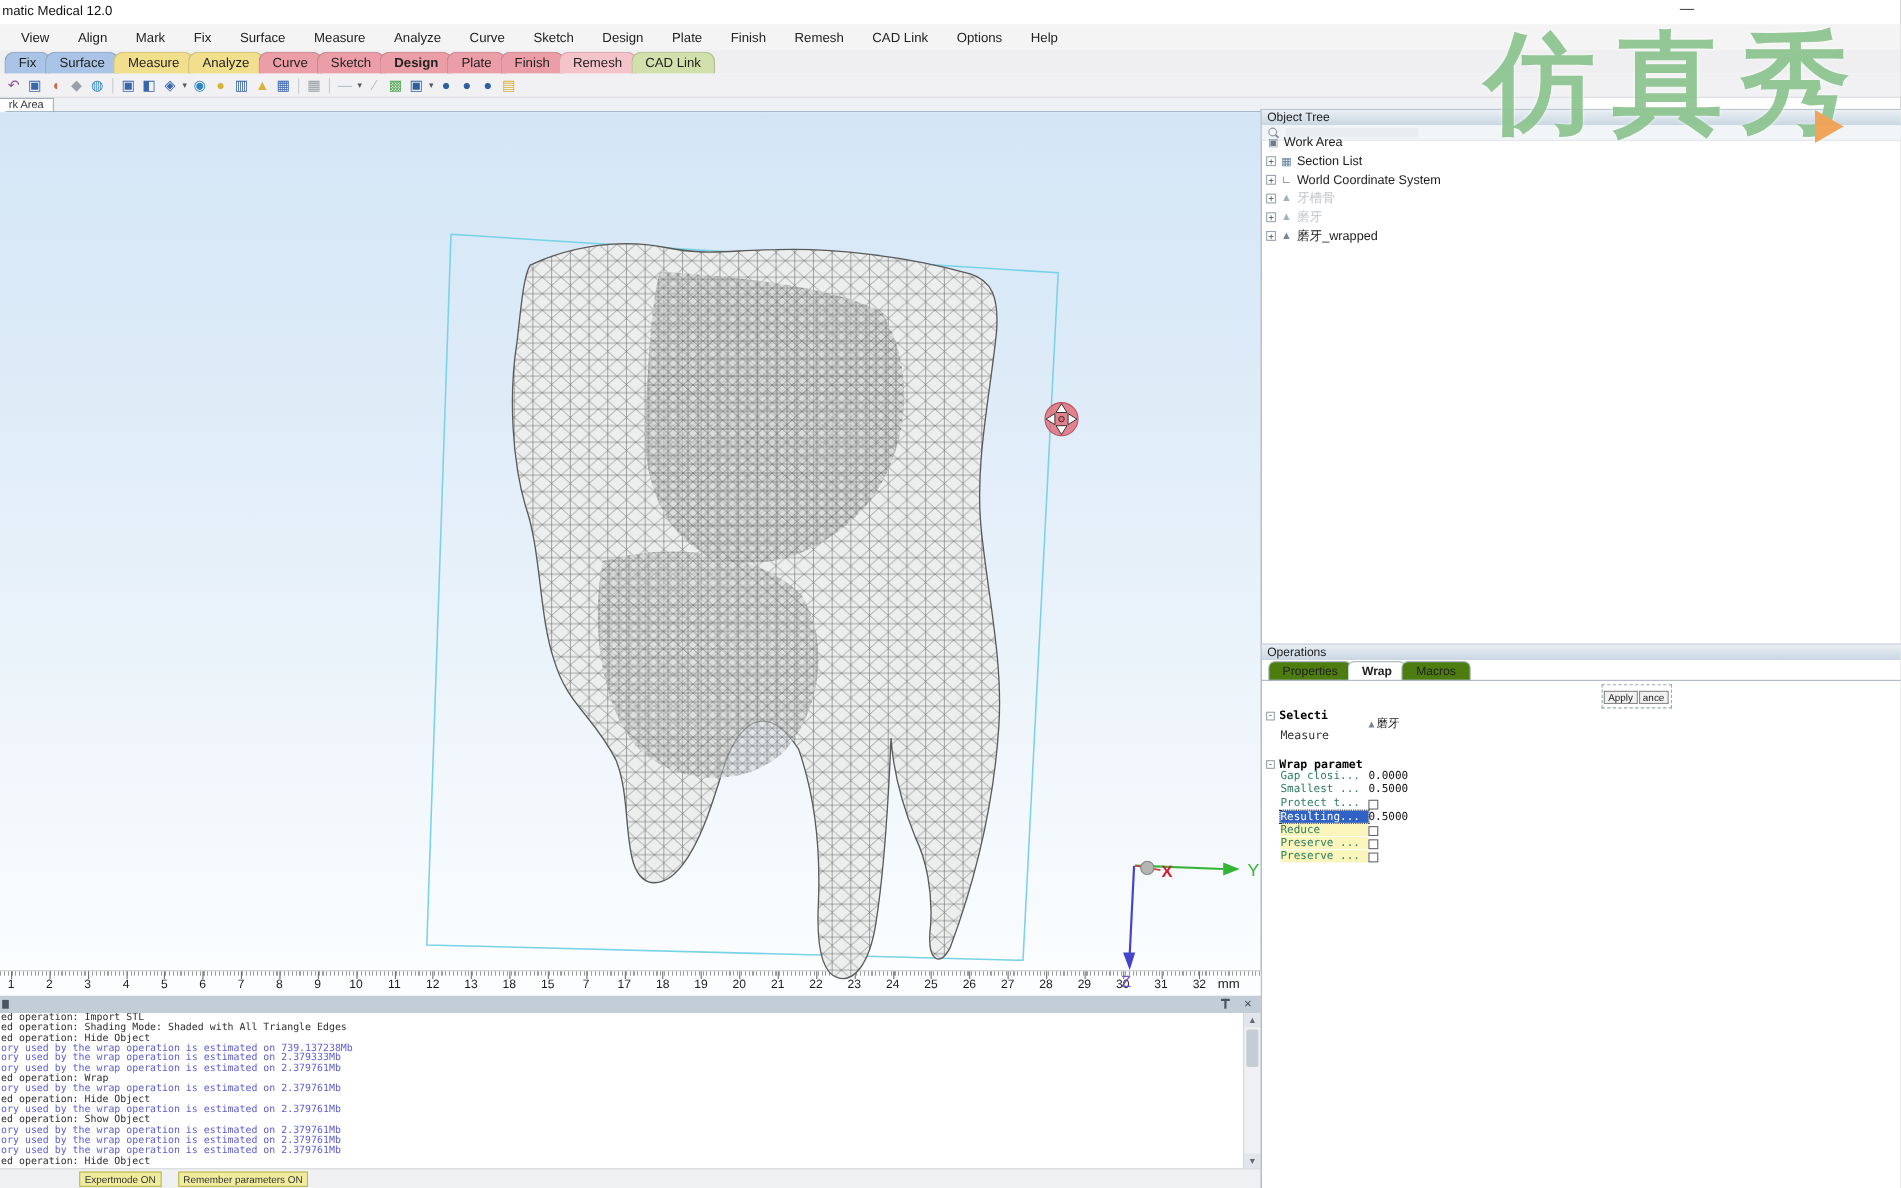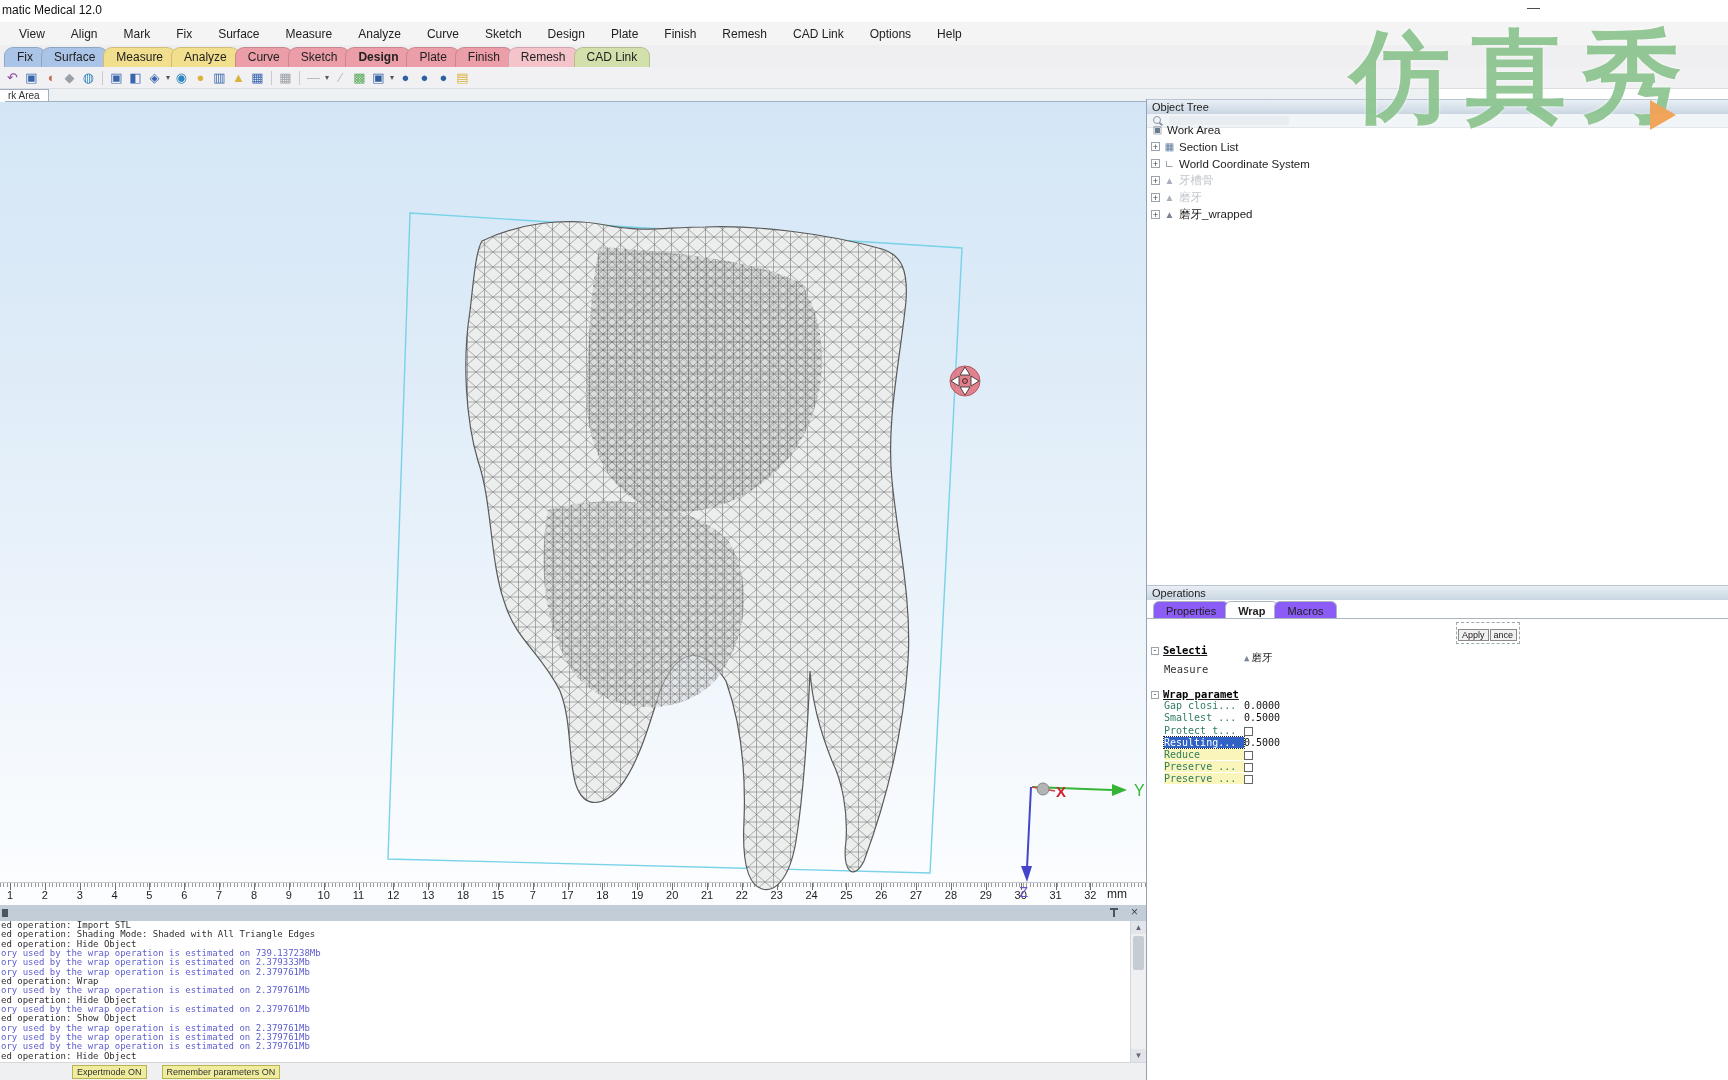--- a/index.html
+++ b/index.html
@@ -78,26 +78,26 @@
   .ot-tree{position:absolute;left:4px;top:22px;}
   .titem{height:17px;display:flex;align-items:center;font-size:11.5px;color:#1c1c1c;white-space:nowrap;}
   .texp{width:9px;height:9px;border:1px solid #9aa4ae;background:#fff;font-size:9px;line-height:8px;
         text-align:center;color:#444;margin-right:3px;box-sizing:border-box;}
   .ticon{width:13px;font-size:10px;text-align:center;margin-right:3px;}
   .titem .grayed{color:#c2c6cb;filter:blur(.4px);}
   
   .ops-header{top:486px;}
   .ops-tabs{position:absolute;left:6px;top:502px;height:18px;display:flex;}
   .optab{font-size:11px;line-height:16px;padding:1px 12px;border:1px solid #a9b5c1;border-bottom:1px solid #a9b5c1;
-         background:#8b5cf6;border-radius:6px 6px 0 0;margin-right:-4px;color:#222;}
+         background:#4d7c0f;border-radius:6px 6px 0 0;margin-right:-4px;color:#222;}
   .optab.active{background:#fff;font-weight:bold;border-bottom:1px solid #fff;}
   .ops-tabline{position:absolute;left:0;top:519px;width:581px;height:1px;background:#a9b5c1;}
   .ops-buttons{position:absolute;left:309px;top:523px;border:1px dashed #9aa;padding:1px;}
   .opbtn{font-size:9px;line-height:11px;padding:0 3px;background:#f1f1f1;border:1px solid #8a8a8a;margin-right:1px;}
-  .opsec{position:absolute;font-family:"DejaVu Sans Mono",monospace;text-decoration:underline;}
+  .opsec{position:absolute;font-family:"DejaVu Sans Mono",monospace;}
   .secbox{display:inline-block;width:8px;height:8px;border:1px solid #9aa4ae;background:#fff;
           font-size:8px;line-height:6px;text-align:center;color:#444;vertical-align:1px;margin-right:4px;box-sizing:border-box;}
   .sechdr{font-size:10.5px;font-weight:bold;color:#000;}
   .entchip{position:absolute;left:97px;top:552px;font-family:"DejaVu Sans Mono",monospace;font-size:10.5px;color:#222;}
   .entchip .pic{color:#7a8594;font-size:9px;margin-right:2px;}
   .entlabel{position:absolute;left:17px;top:564px;font-family:"DejaVu Sans Mono",monospace;font-size:10.5px;color:#333;}
   .params{position:absolute;left:17px;top:600px;}
   .prow{height:12.2px;display:flex;align-items:flex-end;font-family:"DejaVu Sans Mono",monospace;font-size:10px;}
   .plabel{width:80px;color:#2f7d64;white-space:nowrap;overflow:hidden;}
   .plabel.hl{background:#faf6bb;}

